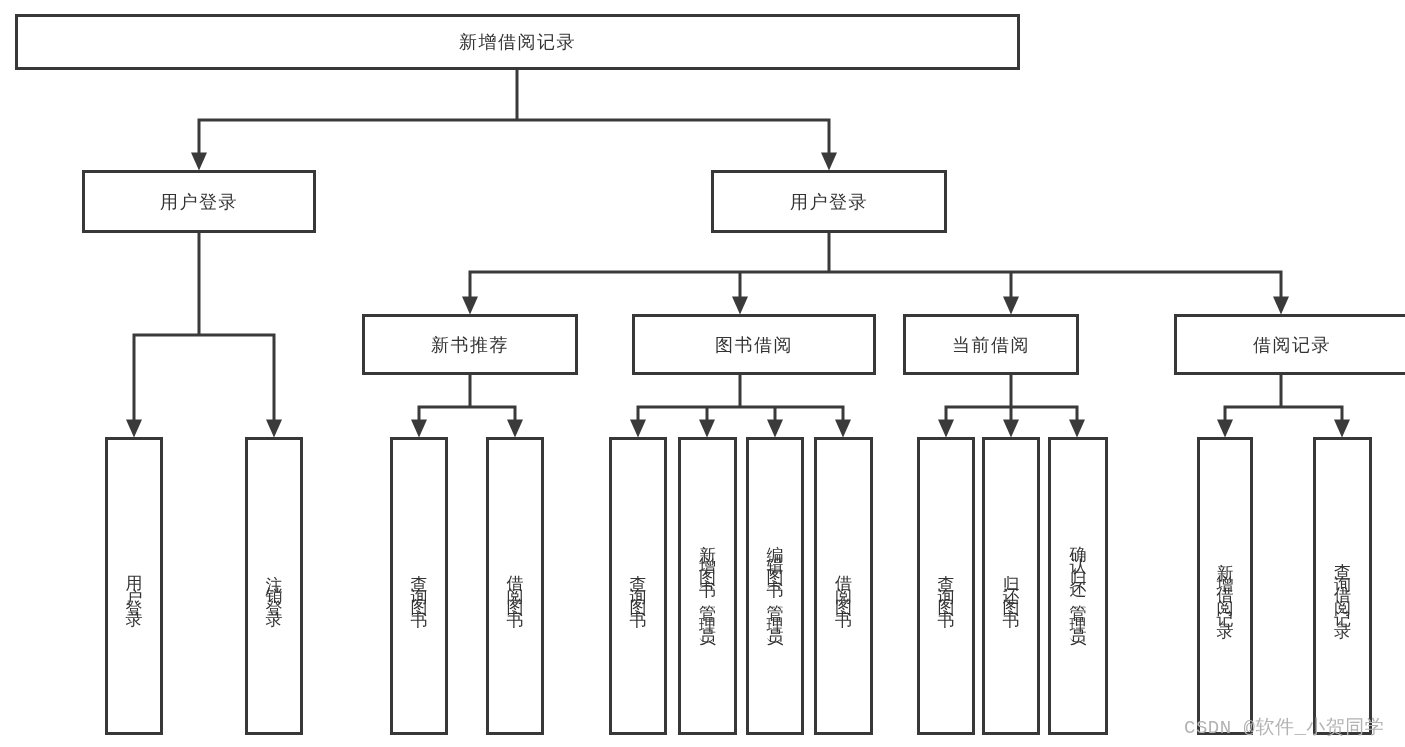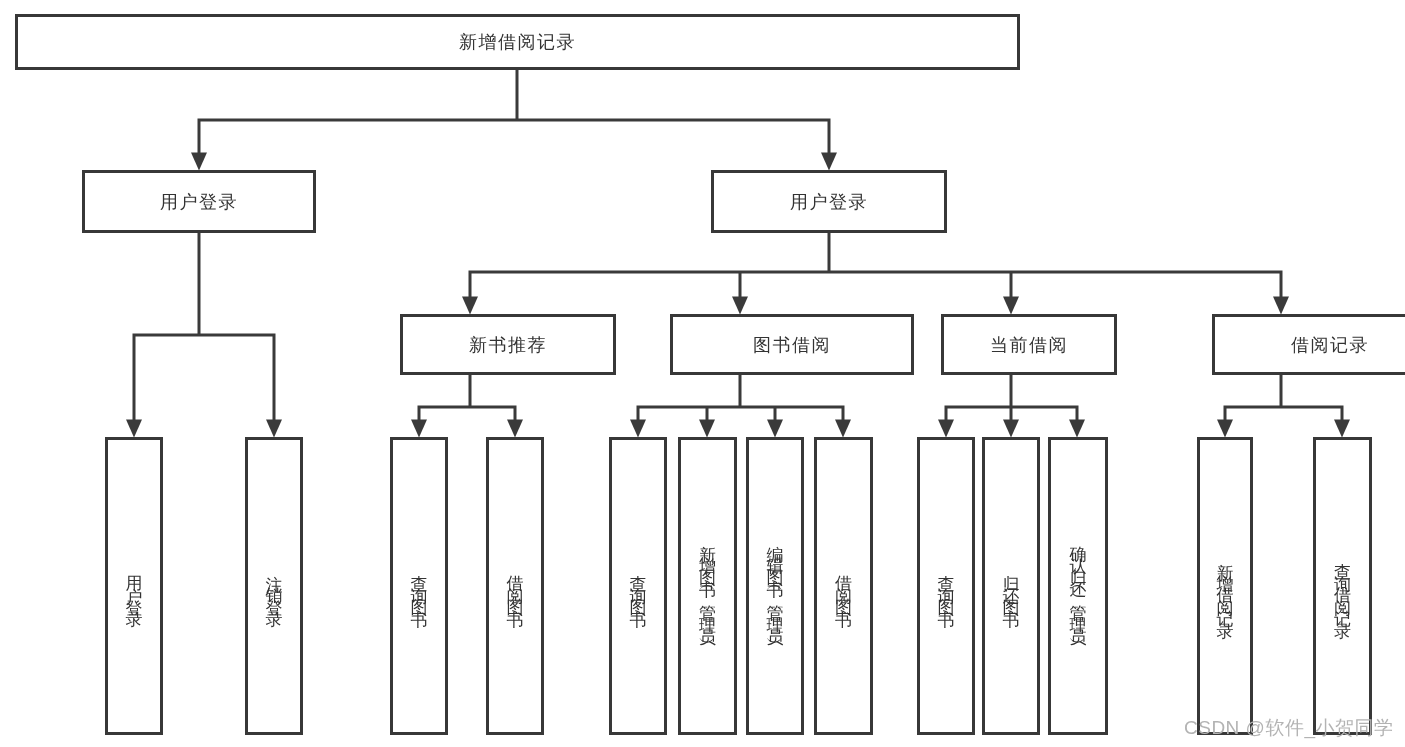--- a/index.html
+++ b/index.html
@@ -13,29 +13,29 @@
   #wires path{stroke:var(--line);stroke-width:3;fill:none;}
   #wires polygon{fill:var(--line);stroke:none;}
   .node{
     position:absolute;background:#fff;border:3px solid var(--border);
     box-sizing:border-box;display:flex;align-items:center;justify-content:center;
     color:var(--text);
   }
   .hlabel{font-size:18px;letter-spacing:1.5px;line-height:1;white-space:nowrap;}
   .root{left:15px;top:14px;width:1005px;height:56px;}
   .l2{top:170px;height:63px;}
-  .l3{top:314px;height:61px;margin-left:38px;}
+  .l3{top:314px;height:61px;}
   .leaf{top:437px;height:298px;}
   .vlabel{
     writing-mode:vertical-rl;text-orientation:mixed;
     font-size:17px;line-height:1;letter-spacing:0.7em;white-space:nowrap;
   }
   #watermark{
     position:absolute;left:1184px;top:716px;font-size:19px;line-height:1.3;
-    color:var(--watermark);white-space:nowrap;letter-spacing:0.5px;z-index:5;
+    color:var(--watermark);white-space:nowrap;letter-spacing:0.5px;z-index:5;font-family:Liberation Mono, monospace;
   }
 </style>
 </head>
 <body>
 
 <div id="canvas">
 
   <svg id="wires" viewBox="0 0 1405 747" xmlns="http://www.w3.org/2000/svg" aria-hidden="true">
 
     <path d="M517 70 V121.5 M197.5 120 H830.5 M199 120 V153 M829 120 V153"></path>

